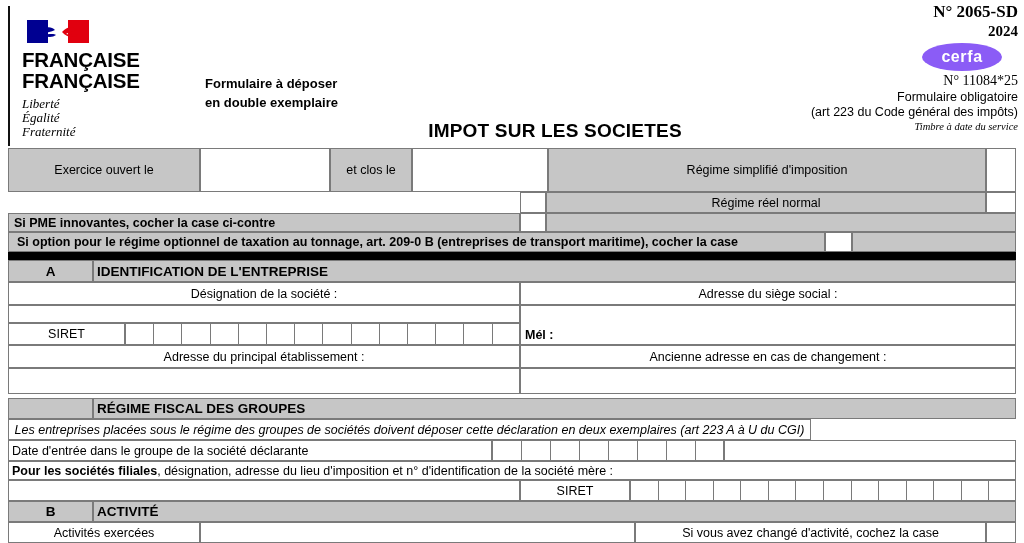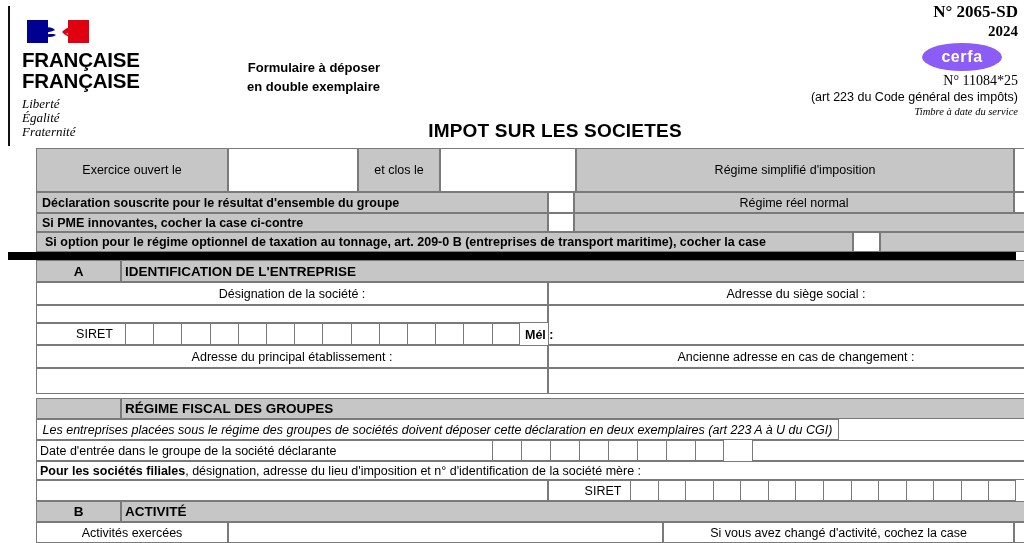--- a/index.html
+++ b/index.html
@@ -18,21 +18,21 @@
   }
   #page {
     position: relative;
     width: 1024px;
     height: 543px;
     box-sizing: border-box;
   }
 
   
   .abs { position: absolute; box-sizing: border-box; }
-  .bdr { border: 1px solid #7a7a7a; margin-left: 28px; }
+  .bdr { border: 1px solid #7a7a7a; }
   .grey { background: #c6c6c6; }
   .white { background: #ffffff; }
   .ctr { display: flex; align-items: center; justify-content: center; }
   .lft { display: flex; align-items: center; justify-content: flex-start; }
   .nowrap { white-space: nowrap; }
 
   
   #header-block {
     position: absolute;
     left: 0; top: 0;
@@ -75,23 +75,23 @@
   #devise {
     margin-top: 6px;
     font-family: "Liberation Serif", serif;
     font-style: italic;
     font-size: 13px;
     line-height: 14.2px;
   }
 
   #formulaire-deposer {
     position: absolute;
-    left: 205px; top: 58px;
+    left: 205px; top: 74px;
     width: 175px;
-    text-align: right;
+    text-align: left;
     font-weight: bold;
     font-size: 13px;
     line-height: 19px;
   }
 
   #impot-title {
     position: absolute;
     left: 330px; top: 120px;
     width: 450px;
     text-align: center;
@@ -212,20 +212,21 @@
 
     <div id="impot-title">IMPOT SUR LES SOCIETES</div>
 
     <div id="cerfa-block">
       <div id="num-form">N° 2065-SD</div>
       <div id="year">2024</div>
       <div id="cerfa-oval-wrap">
         <div id="cerfa-oval">cerfa</div>
       </div>
       <div id="cerfa-num">N° 11084*25</div>
+      <div id="oblig">Formulaire obligatoire</div>
       <div id="artcgi">(art 223 du Code général des impôts)</div>
       <div id="timbre">Timbre à date du service</div>
     </div>
   </div>
 
   <div class="abs bdr grey ctr" style="left:8px;  top:148px; width:192px; height:44px;">
     <span class="rowtxt">Exercice ouvert le</span>
   </div>
   <div class="abs bdr white" style="left:200px; top:148px; width:130px; height:44px;">
     <span class="rowtxt"></span>
@@ -236,23 +237,20 @@
   <div class="abs bdr white" style="left:412px; top:148px; width:136px; height:44px;">
     <span class="rowtxt"></span>
   </div>
   <div class="abs bdr grey ctr" style="left:548px; top:148px; width:438px; height:44px;">
     <span class="rowtxt">Régime simplifié d'imposition</span>
   </div>
   <div class="abs bdr white" style="left:986px; top:148px; width:30px; height:44px;">
     <span class="rowtxt"></span>
   </div>
 
-  <div class="abs bdr grey lft pad-l6" style="left:8px; top:192px; width:512px; height:21px;">
-    <span class="rowtxt-b nowrap">Déclaration souscrite pour le résultat d'ensemble du groupe</span>
-  </div>
   <div class="abs bdr white" style="left:520px; top:192px; width:26px; height:21px;">
     <span class="rowtxt"></span>
   </div>
   <div class="abs bdr grey ctr" style="left:546px; top:192px; width:440px; height:21px;">
     <span class="rowtxt">Régime réel normal</span>
   </div>
   <div class="abs bdr white" style="left:986px; top:192px; width:30px; height:21px;">
     <span class="rowtxt"></span>
   </div>
 

